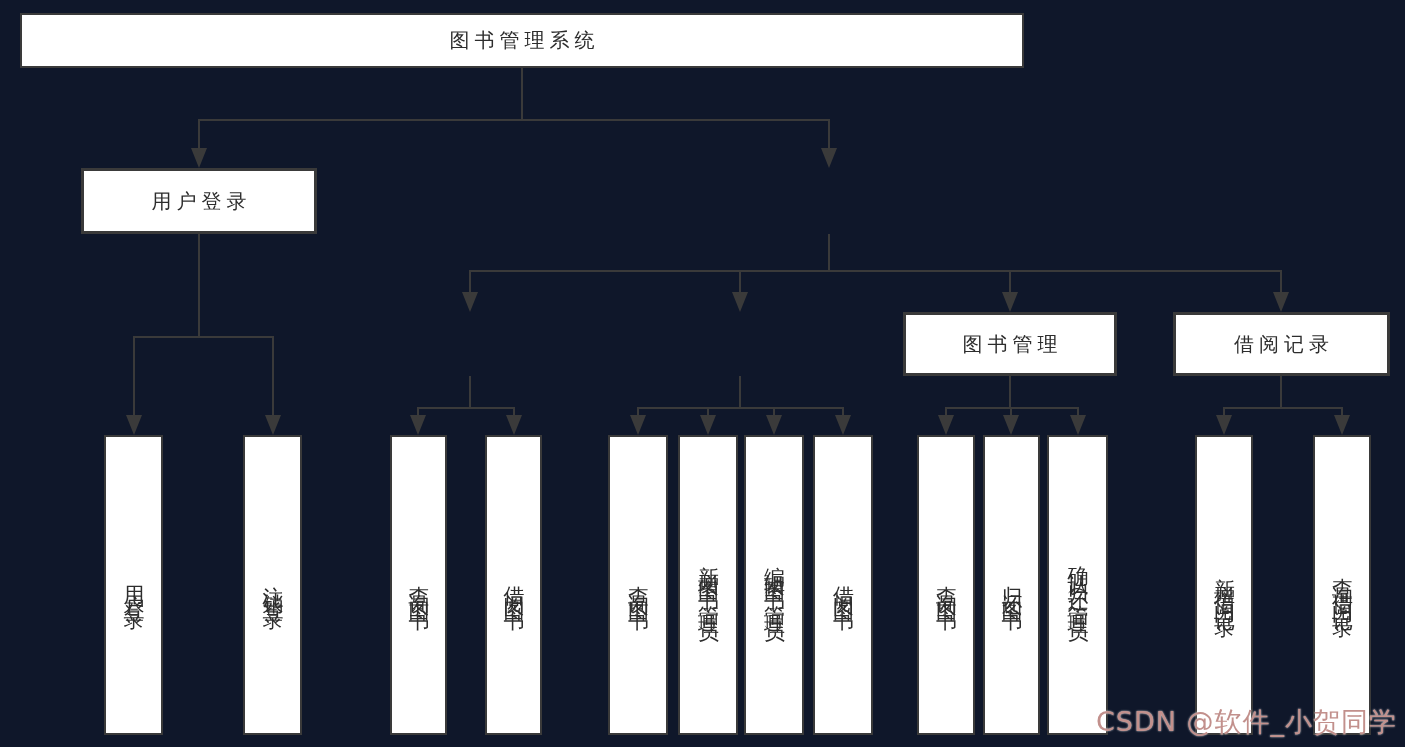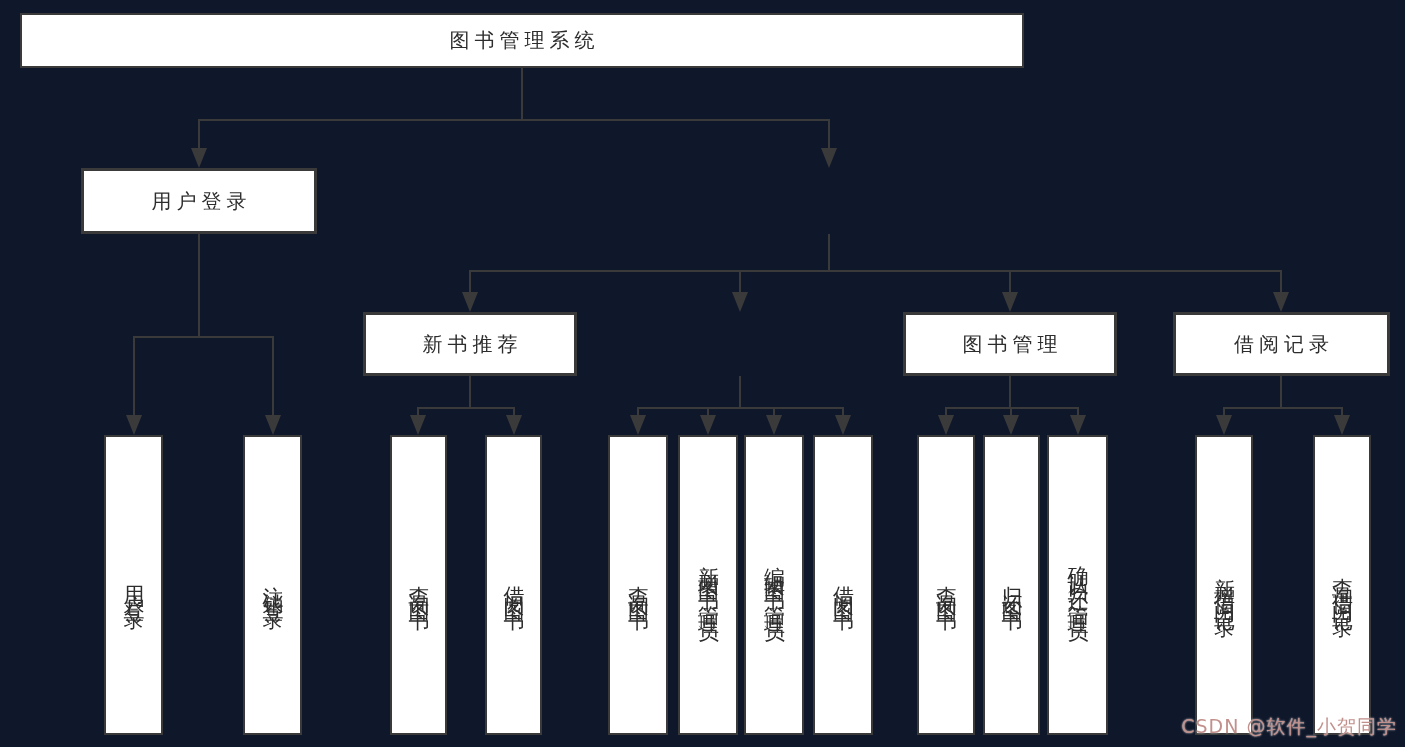--- a/index.html
+++ b/index.html
@@ -26,21 +26,21 @@
   }
   .vl { position:absolute; width:2px; background:#3a3a3a; }
   .hl { position:absolute; height:2px; background:#3a3a3a; }
   .ah {
     position:absolute; width:0; height:0;
     border-left:8px solid transparent; border-right:8px solid transparent;
     border-top:20px solid #3a3a3a;
   }
   .watermark {
     position:absolute; right:8px; bottom:7px; z-index:10;
-    font-size:19px; letter-spacing:1px; color:#c2908c;
+    font-size:27px; letter-spacing:1px; color:#c2908c;
     text-shadow:0 0 2px rgba(255,255,255,0.9); white-space:nowrap;
   }
 </style>
 </head>
 <body>
 
 <div class="canvas">
 
   <div class="box root" style="left:20px;top:13px;width:1004px;height:55px">
     <span class="h-label">图书管理系统</span>
@@ -68,23 +68,20 @@
   <i class="hl" style="left:469px;top:270px;width:813px"></i>
   <i class="vl" style="left:469px;top:270px;height:24px"></i>
   <i class="ah" style="left:462px;top:292px"></i>
   <i class="vl" style="left:739px;top:270px;height:24px"></i>
   <i class="ah" style="left:732px;top:292px"></i>
   <i class="vl" style="left:1009px;top:270px;height:24px"></i>
   <i class="ah" style="left:1002px;top:292px"></i>
   <i class="vl" style="left:1280px;top:270px;height:24px"></i>
   <i class="ah" style="left:1273px;top:292px"></i>
 
-  <div class="box" style="left:363px;top:312px;width:214px;height:64px">
-    <span class="h-label">新书推荐</span>
-  </div>
   <div class="box" style="left:903px;top:312px;width:214px;height:64px">
     <span class="h-label">图书管理</span>
   </div>
   <div class="box" style="left:1173px;top:312px;width:217px;height:64px">
     <span class="h-label">借阅记录</span>
   </div>
 
   <i class="vl" style="left:469px;top:376px;height:33px"></i>
   <i class="hl" style="left:417px;top:407px;width:98px"></i>
   <i class="vl" style="left:417px;top:407px;height:10px"></i>

